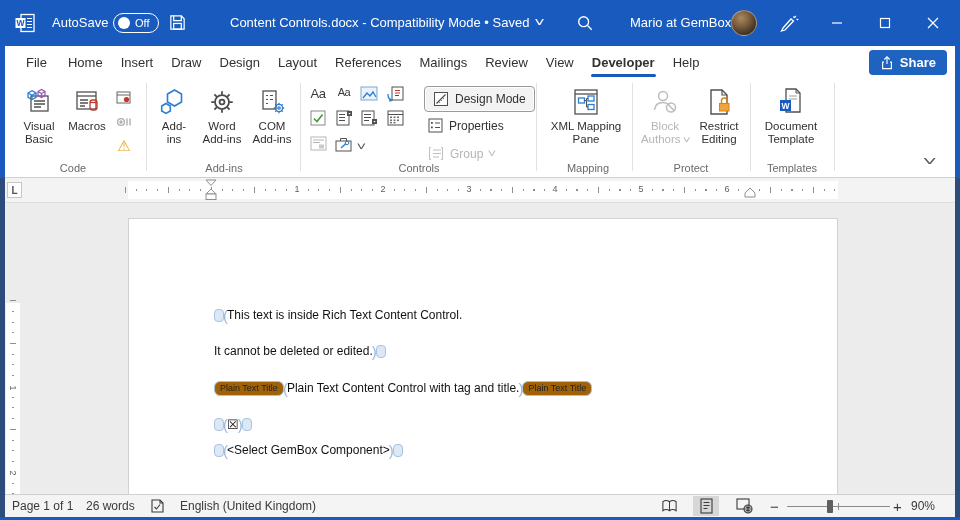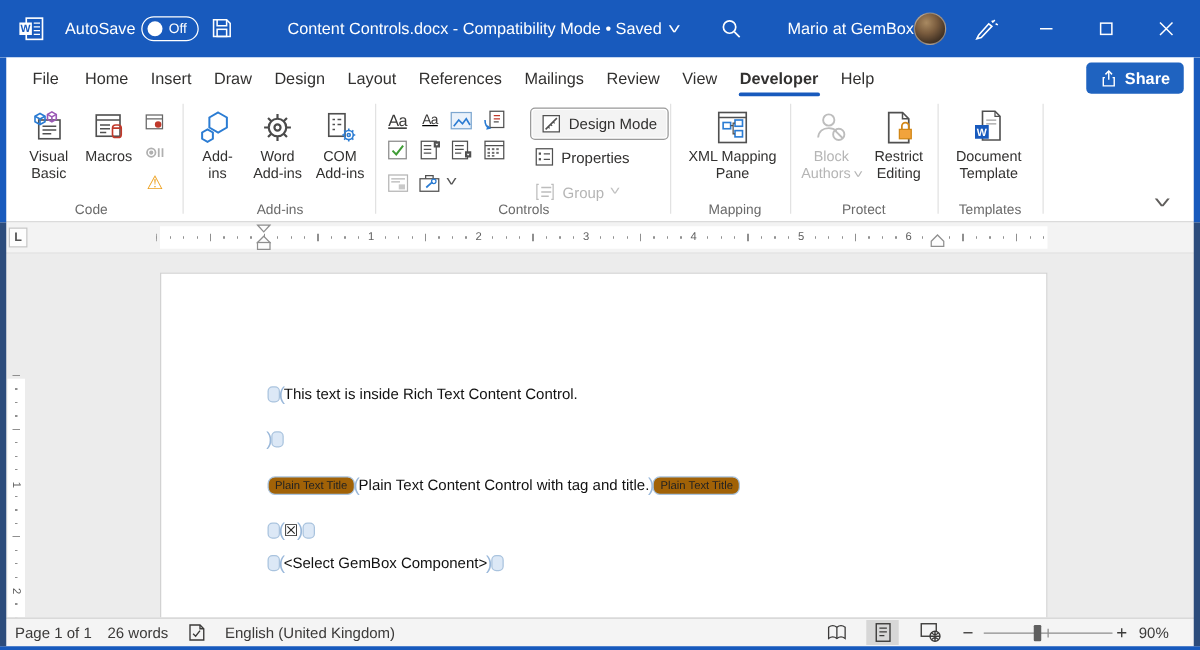--- a/index.html
+++ b/index.html
@@ -32,21 +32,21 @@
   .share-btn span { color:#fff; font-size:13px; font-weight:600; }
 
   
   .ribbon { position:absolute; left:0; top:78px; width:960px; height:100px; background:#fff; border-bottom:1px solid #d0d0d0; }
   .vdiv { position:absolute; top:5px; height:88px; width:1px; background:#e2e2e2; }
   .glabel { position:absolute; top:84px; font-size:11px; color:#6a6a6a; text-align:center; }
   .bb { position:absolute; top:6px; display:flex; flex-direction:column; align-items:center; font-size:11.5px; color:#323130; text-align:center; line-height:13px; cursor:default; }
   .bb .ic { height:36px; display:flex; align-items:center; justify-content:center; }
   .bb.disabled, .bb.disabled * { color:#b5b5b5; }
   .smbtn { position:absolute; width:22px; height:20px; display:flex; align-items:center; justify-content:center; }
-  .cg { position:absolute; width:24px; height:20px; display:flex; align-items:center; justify-content:center;text-decoration:underline; }
+  .cg { position:absolute; width:24px; height:20px; display:flex; align-items:flex-start; justify-content:center; }
   .aa-big { font-size:13px; color:#3b3a39; letter-spacing:-0.5px; }
   .aa-small { font-size:11px; color:#3b3a39; letter-spacing:-0.5px; }
   .warn { font-size:15px; color:#eda120; }
   .dm-btn { position:absolute; left:424px; top:8px; height:26px; border:1px solid #9a9a9a; border-radius:4px; background:#f3f3f3; box-shadow:inset 0 0 0 1px #fff; display:flex; align-items:center; gap:6px; padding:0 8px; font-size:12px; color:#323130; }
   .row-btn { position:absolute; display:flex; align-items:center; gap:6px; font-size:12px; color:#323130; }
   .collapse-chev { position:absolute; left:926px; top:76px; font-size:13px; color:#605e5c; transform:scaleX(1.9); }
 
   
   .rulerrow { position:absolute; left:0; top:178px; width:960px; height:25px; background:#f3f3f3; border-bottom:1px solid #dedede; }
   .tabsel { position:absolute; left:7px; top:4px; width:15px; height:16px; background:#fdfdfd; border:1px solid #c6c6c6; font-size:10px; font-weight:700; color:#555; display:flex; align-items:center; justify-content:center; }
@@ -482,20 +482,21 @@
 
     <div class="page">
 
       <div class="docline" style="top:87px;">
         <span class="ccbarrel"></span>
           <span class="ccbr">(</span>
         <span>This text is inside Rich Text Content Control.</span>
       </div>
 
       <div class="docline" style="top:123px;">
+        <span>It cannot be deleted or edited.</span>
         <span class="ccbr">)</span>
           <span class="ccbarrel"></span>
       </div>
 
       <div class="docline" style="top:160px;">
         <span class="cctag">Plain Text Title</span>
           <span class="ccbr">(</span>
         <span>Plain Text Content Control with tag and title.</span>
         <span class="ccbr">)</span>
           <span class="cctag">Plain Text Title</span>

